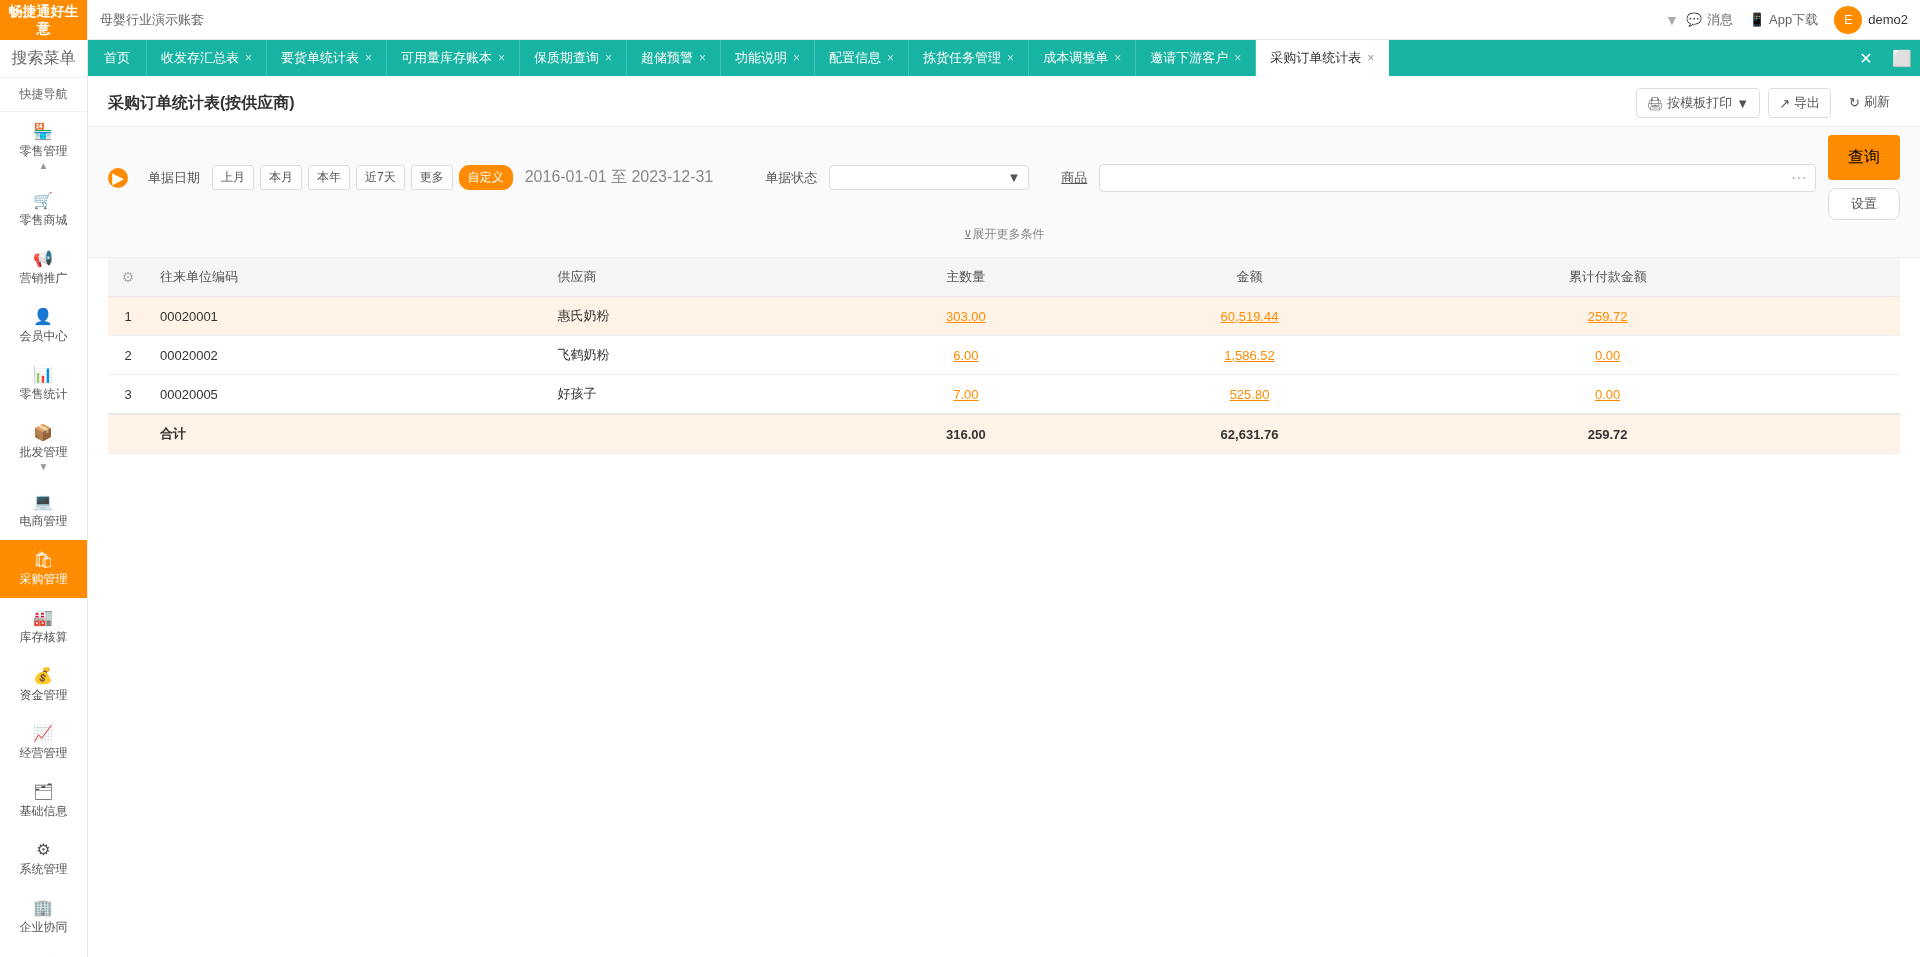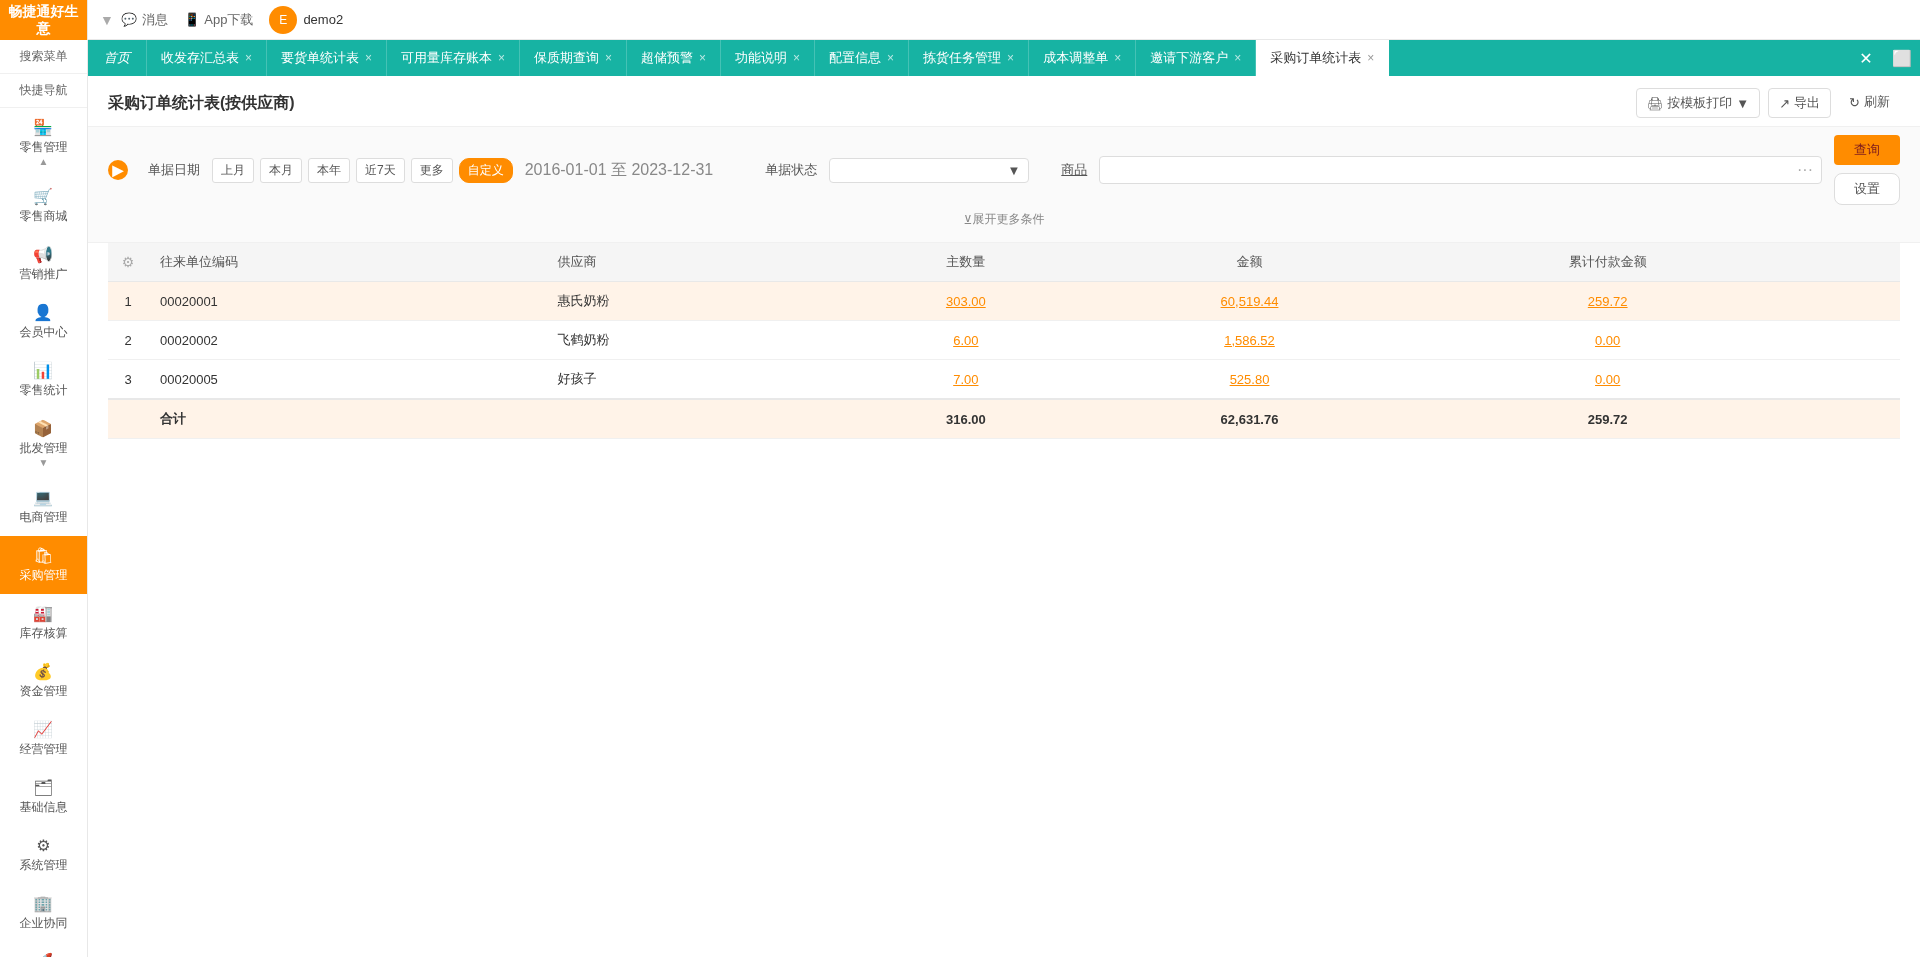--- a/index.html
+++ b/index.html
@@ -2,21 +2,21 @@
 <html><head>
   <meta charset="utf-8">
   <style>
     * { margin: 0; padding: 0; box-sizing: border-box; }
     body { font-family: 'Microsoft YaHei', Arial, sans-serif; font-size: 13px; background: #f5f5f5; width: 1920px; height: 957px; overflow: hidden; display: flex; }
 
     
     .sidebar { width: 88px; background: #fff; border-right: 1px solid #e8e8e8; display: flex; flex-direction: column; align-items: center; flex-shrink: 0; }
     .sidebar-logo { width: 100%; padding: 8px 6px; background: #ff8c00; display: flex; align-items: center; justify-content: center; height: 40px; }
     .sidebar-logo-text { color: white; font-size: 14px; font-weight: bold; text-align: center; line-height: 1.2; }
-    .sidebar-search { padding: 8px 0; width: 100%; text-align: center; color: #666; font-size: 12px; border-bottom: 1px solid #f0f0f0; cursor: pointer; }
+    .sidebar-search { padding: 8px 0; width: 100%; text-align: center; color: #666; font-size: 16px; border-bottom: 1px solid #f0f0f0; cursor: pointer; }
     .sidebar-nav { padding: 8px 0; width: 100%; text-align: center; color: #666; font-size: 12px; border-bottom: 1px solid #f0f0f0; cursor: pointer; }
     .sidebar-item { width: 100%; padding: 10px 0; text-align: center; color: #555; font-size: 12px; cursor: pointer; display: flex; flex-direction: column; align-items: center; }
     .sidebar-item.active { color: #fff; background: #ff8c00; }
     .sidebar-item .icon { font-size: 16px; margin-bottom: 2px; }
     .sidebar-section { width: 100%; display: flex; flex-direction: column; align-items: center; }
     .sidebar-expand { font-size: 10px; color: #999; }
 
     
     .main { flex: 1; display: flex; flex-direction: column; overflow: hidden; }
 
@@ -27,21 +27,21 @@
     .topbar-msg, .topbar-app { display: flex; align-items: center; gap: 4px; color: #666; font-size: 13px; cursor: pointer; }
     .topbar-avatar { width: 28px; height: 28px; border-radius: 50%; background: #ff8c00; display: flex; align-items: center; justify-content: center; color: white; font-size: 12px; }
     .topbar-username { color: #333; font-size: 13px; }
 
     
     .tabbar { height: 36px; background: #17b3a3; display: flex; align-items: stretch; overflow: hidden; flex-shrink: 0; }
     .tab { display: flex; align-items: center; padding: 4px 14px; color: #fff; font-size: 13px; cursor: pointer; white-space: nowrap; gap: 6px; border-right: 1px solid rgba(255,255,255,0.2); position: relative; }
     .tab.active { background: #fff; color: #333; }
     .tab .tab-close { font-size: 12px; color: rgba(255,255,255,0.7); cursor: pointer; }
     .tab.active .tab-close { color: #999; }
-    .tab-home { padding: 8px 16px; font-style: italic; }
+    .tab-home { padding: 8px 16px; }
     .tabbar-controls { margin-left: auto; display: flex; align-items: center; gap: 0; }
     .tabbar-btn { width: 36px; height: 36px; display: flex; align-items: center; justify-content: center; color: #fff; cursor: pointer; font-size: 16px; }
 
     
     .content { flex: 1; background: #f0f2f5; overflow: auto; padding: 0; }
     .page { background: #fff; margin: 0; padding: 0; height: 100%; display: flex; flex-direction: column; }
 
     
     .page-header { padding: 12px 20px 8px; display: flex; align-items: center; justify-content: space-between; }
     .page-title { font-size: 16px; font-weight: bold; color: #333; }
@@ -51,21 +51,21 @@
 
     
     .filter-area { padding: 8px 20px; background: #fafafa; border-top: 1px solid #f0f0f0; border-bottom: 1px solid #f0f0f0; }
     .filter-row { display: flex; align-items: center; gap: 12px; flex-wrap: wrap; }
     .filter-label { color: #555; font-size: 13px; white-space: nowrap; }
     .filter-date-btns { display: flex; gap: 6px; align-items: center; }
     .date-btn { padding: 3px 8px; border: 1px solid #ddd; background: #fff; border-radius: 3px; cursor: pointer; font-size: 12px; color: #555; }
     .date-btn.custom { background: #ff8c00; color: #fff; border-color: #ff8c00; border-radius: 10px; }
     .filter-date-range { color: #888; font-size: 16px; }
     .filter-select { border: 1px solid #ddd; border-radius: 4px; padding: 4px 8px; font-size: 13px; color: #555; background: #fff; min-width: 160px; cursor: pointer; display: flex; align-items: center; justify-content: space-between; }
-    .btn-query { background: #ff8c00; color: #7f1d1d; border: none; border-radius: 4px; padding: 6px 20px; font-size: 13px; cursor: pointer; }
+    .btn-query { background: #ff8c00; color: #000000; border: none; border-radius: 4px; padding: 12px 20px; font-size: 16px; cursor: pointer; }
     .btn-settings { background: #fff; color: #555; border: 1px solid #ddd; border-radius: 8px; padding: 6px 14px; font-size: 13px; cursor: pointer; display: block; margin-top: 4px; }
     .filter-expand { display: flex; align-items: center; justify-content: center; padding: 6px 0; color: #888; font-size: 12px; cursor: pointer; }
     .filter-toggle { background: #ff8c00; color: #fff; border: none; border-radius: 50%; width: 20px; height: 20px; display: flex; align-items: center; justify-content: center; cursor: pointer; margin-right: 8px; flex-shrink: 0; font-size: 14px; font-weight: bold; }
     .filter-more-dots { font-size: 16px; color: #aaa; cursor: pointer; }
 
     
     .table-container { flex: 1; overflow: auto; padding: 0 20px; }
     table { width: 100%; border-collapse: collapse; }
     thead tr { background: #f5f5f5; }
     th { padding: 10px 12px; text-align: center; color: #555; font-weight: normal; font-size: 13px; border-bottom: 1px solid #e8e8e8; white-space: nowrap; }
@@ -153,20 +153,21 @@
       <div class="icon">🚀</div>
 
     </div>
 
   </div>
 </div>
 
 <div class="main">
 
   <div class="topbar">
+    <span class="topbar-title">母婴行业演示账套</span>
     <span style="color:#aaa;font-size:14px;">▼</span>
     <div class="topbar-right">
       <div class="topbar-msg">
         <span>💬</span>
         <span>消息</span>
       </div>
       <div class="topbar-app">
         <span>📱</span>
         <span>App下载</span>
       </div>

